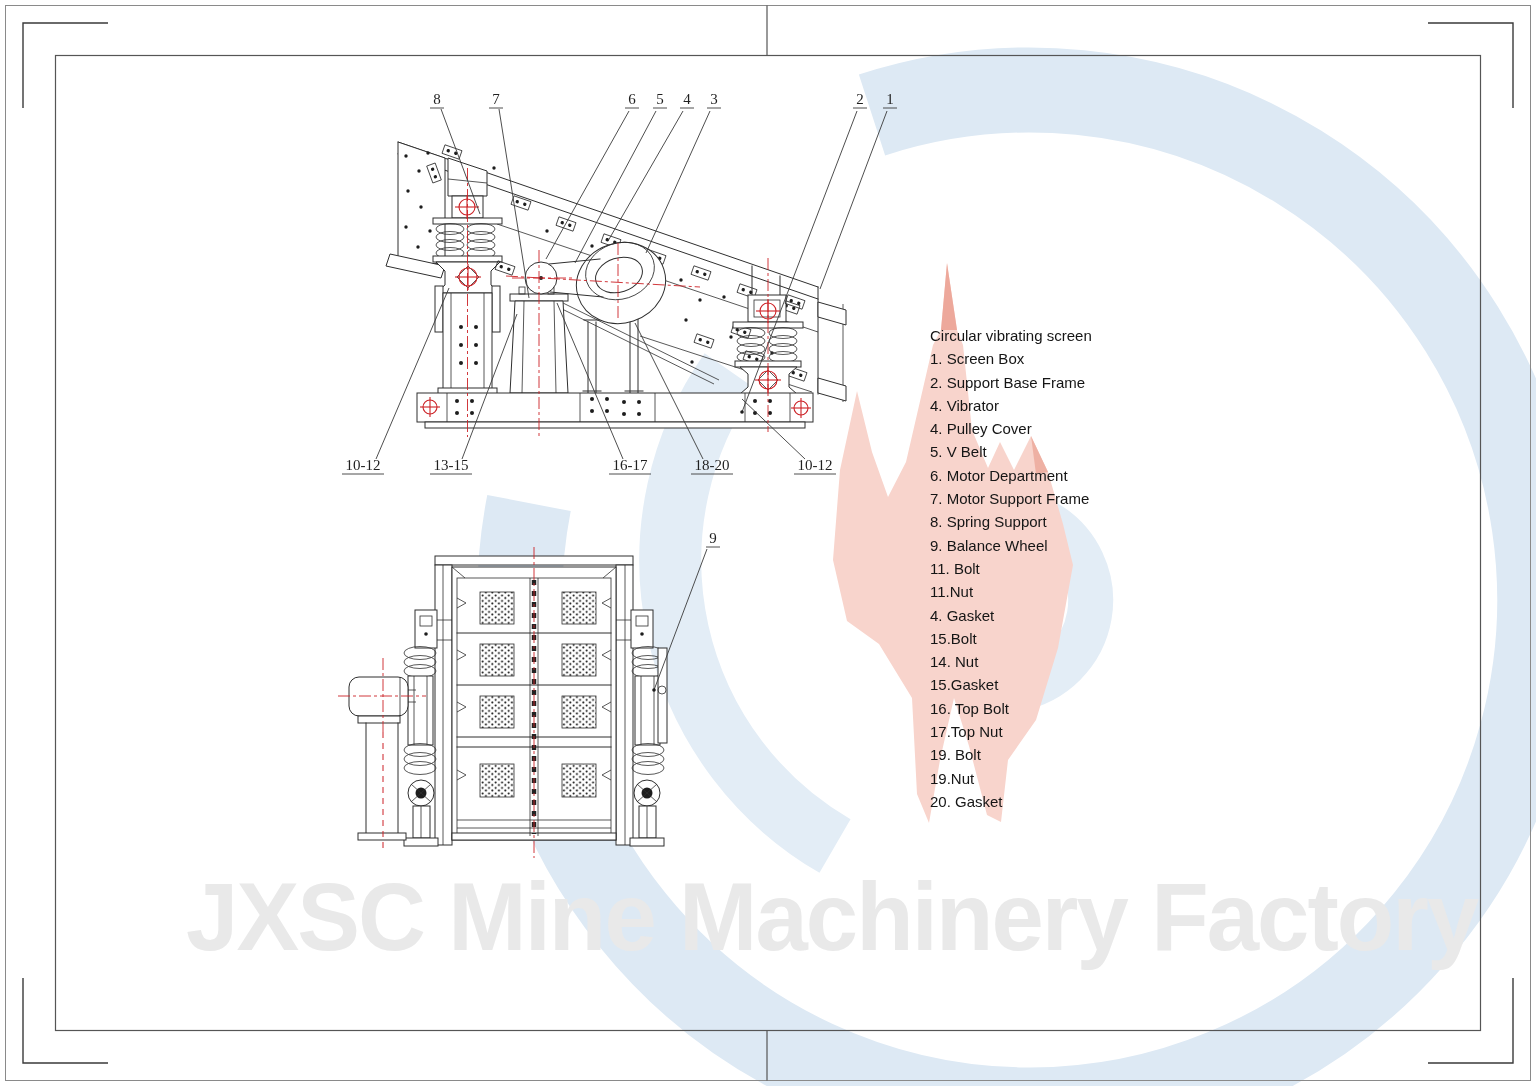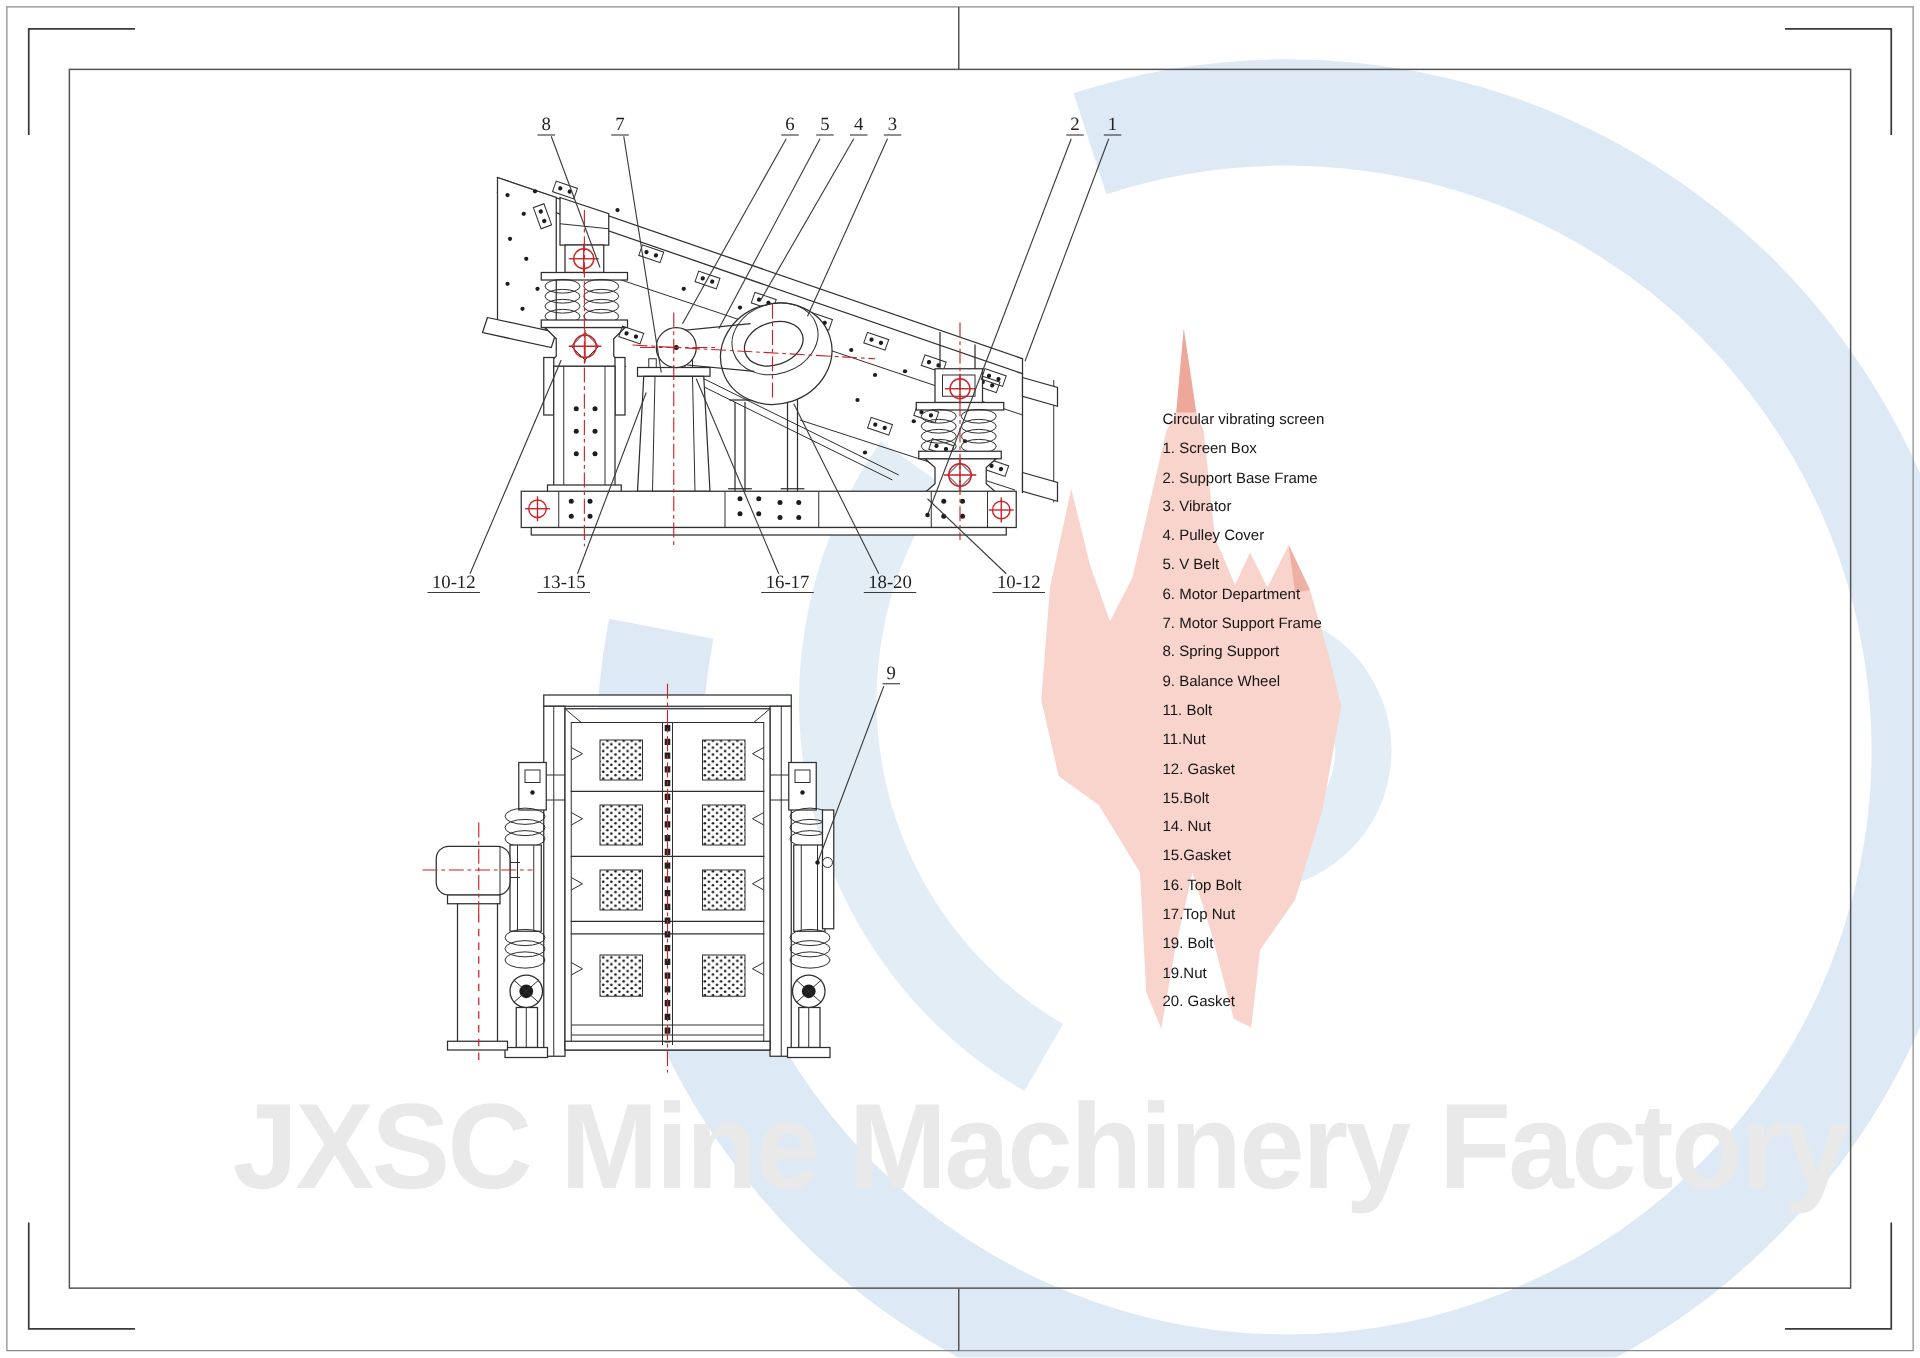--- a/index.html
+++ b/index.html
@@ -17,21 +17,21 @@
   .leader{stroke:#3a3a3a;stroke-width:.9;fill:none;}
   .calltxt{font:15px "Liberation Serif",serif;fill:#1f1f1f;}
   .perfrect{stroke:#2f2f2f;stroke-width:.8;}
   
   #watermark{position:absolute;left:186px;top:861px;white-space:nowrap;
              font-family:"Liberation Sans",sans-serif;font-weight:bold;
              font-size:97px;letter-spacing:-2px;color:#e9e9e9;
              transform:scaleX(.97);transform-origin:left top;z-index:2;}
   
   #parts-list{position:absolute;left:930px;top:324px;z-index:4;
-              font-size:12px;line-height:23.3px;color:#151515;}
+              font-size:15px;line-height:23.3px;color:#151515;}
   #parts-list div{white-space:nowrap;}
   .layer{position:absolute;left:0;top:0;}
 </style>
 </head>
 <body>
 
 <div id="stage">
 
   <svg class="layer" width="1536" height="1086" viewBox="0 0 1536 1086" style="z-index:1">
     <g>
@@ -434,30 +434,30 @@
         <text x="713" y="543" text-anchor="middle" class="calltxt">9</text>
         <line x1="706" y1="547" x2="720" y2="547" class="leader"></line>
       </g>
     </g>
   </svg>
 
   <div id="parts-list">
     <div>Circular vibrating screen</div>
     <div>1. Screen Box</div>
     <div>2. Support Base Frame</div>
-    <div>3. Vibrator</div>
+    <div>4. Vibrator</div>
     <div>4. Pulley Cover</div>
     <div>5. V Belt</div>
     <div>6. Motor Department</div>
     <div>7. Motor Support Frame</div>
     <div>8. Spring Support</div>
     <div>9. Balance Wheel</div>
     <div>11. Bolt</div>
     <div>11.Nut</div>
-    <div>12. Gasket</div>
+    <div>4. Gasket</div>
     <div>15.Bolt</div>
     <div>14. Nut</div>
     <div>15.Gasket</div>
     <div>16. Top Bolt</div>
     <div>17.Top Nut</div>
     <div>19. Bolt</div>
     <div>19.Nut</div>
     <div>20. Gasket</div>
   </div>
 

